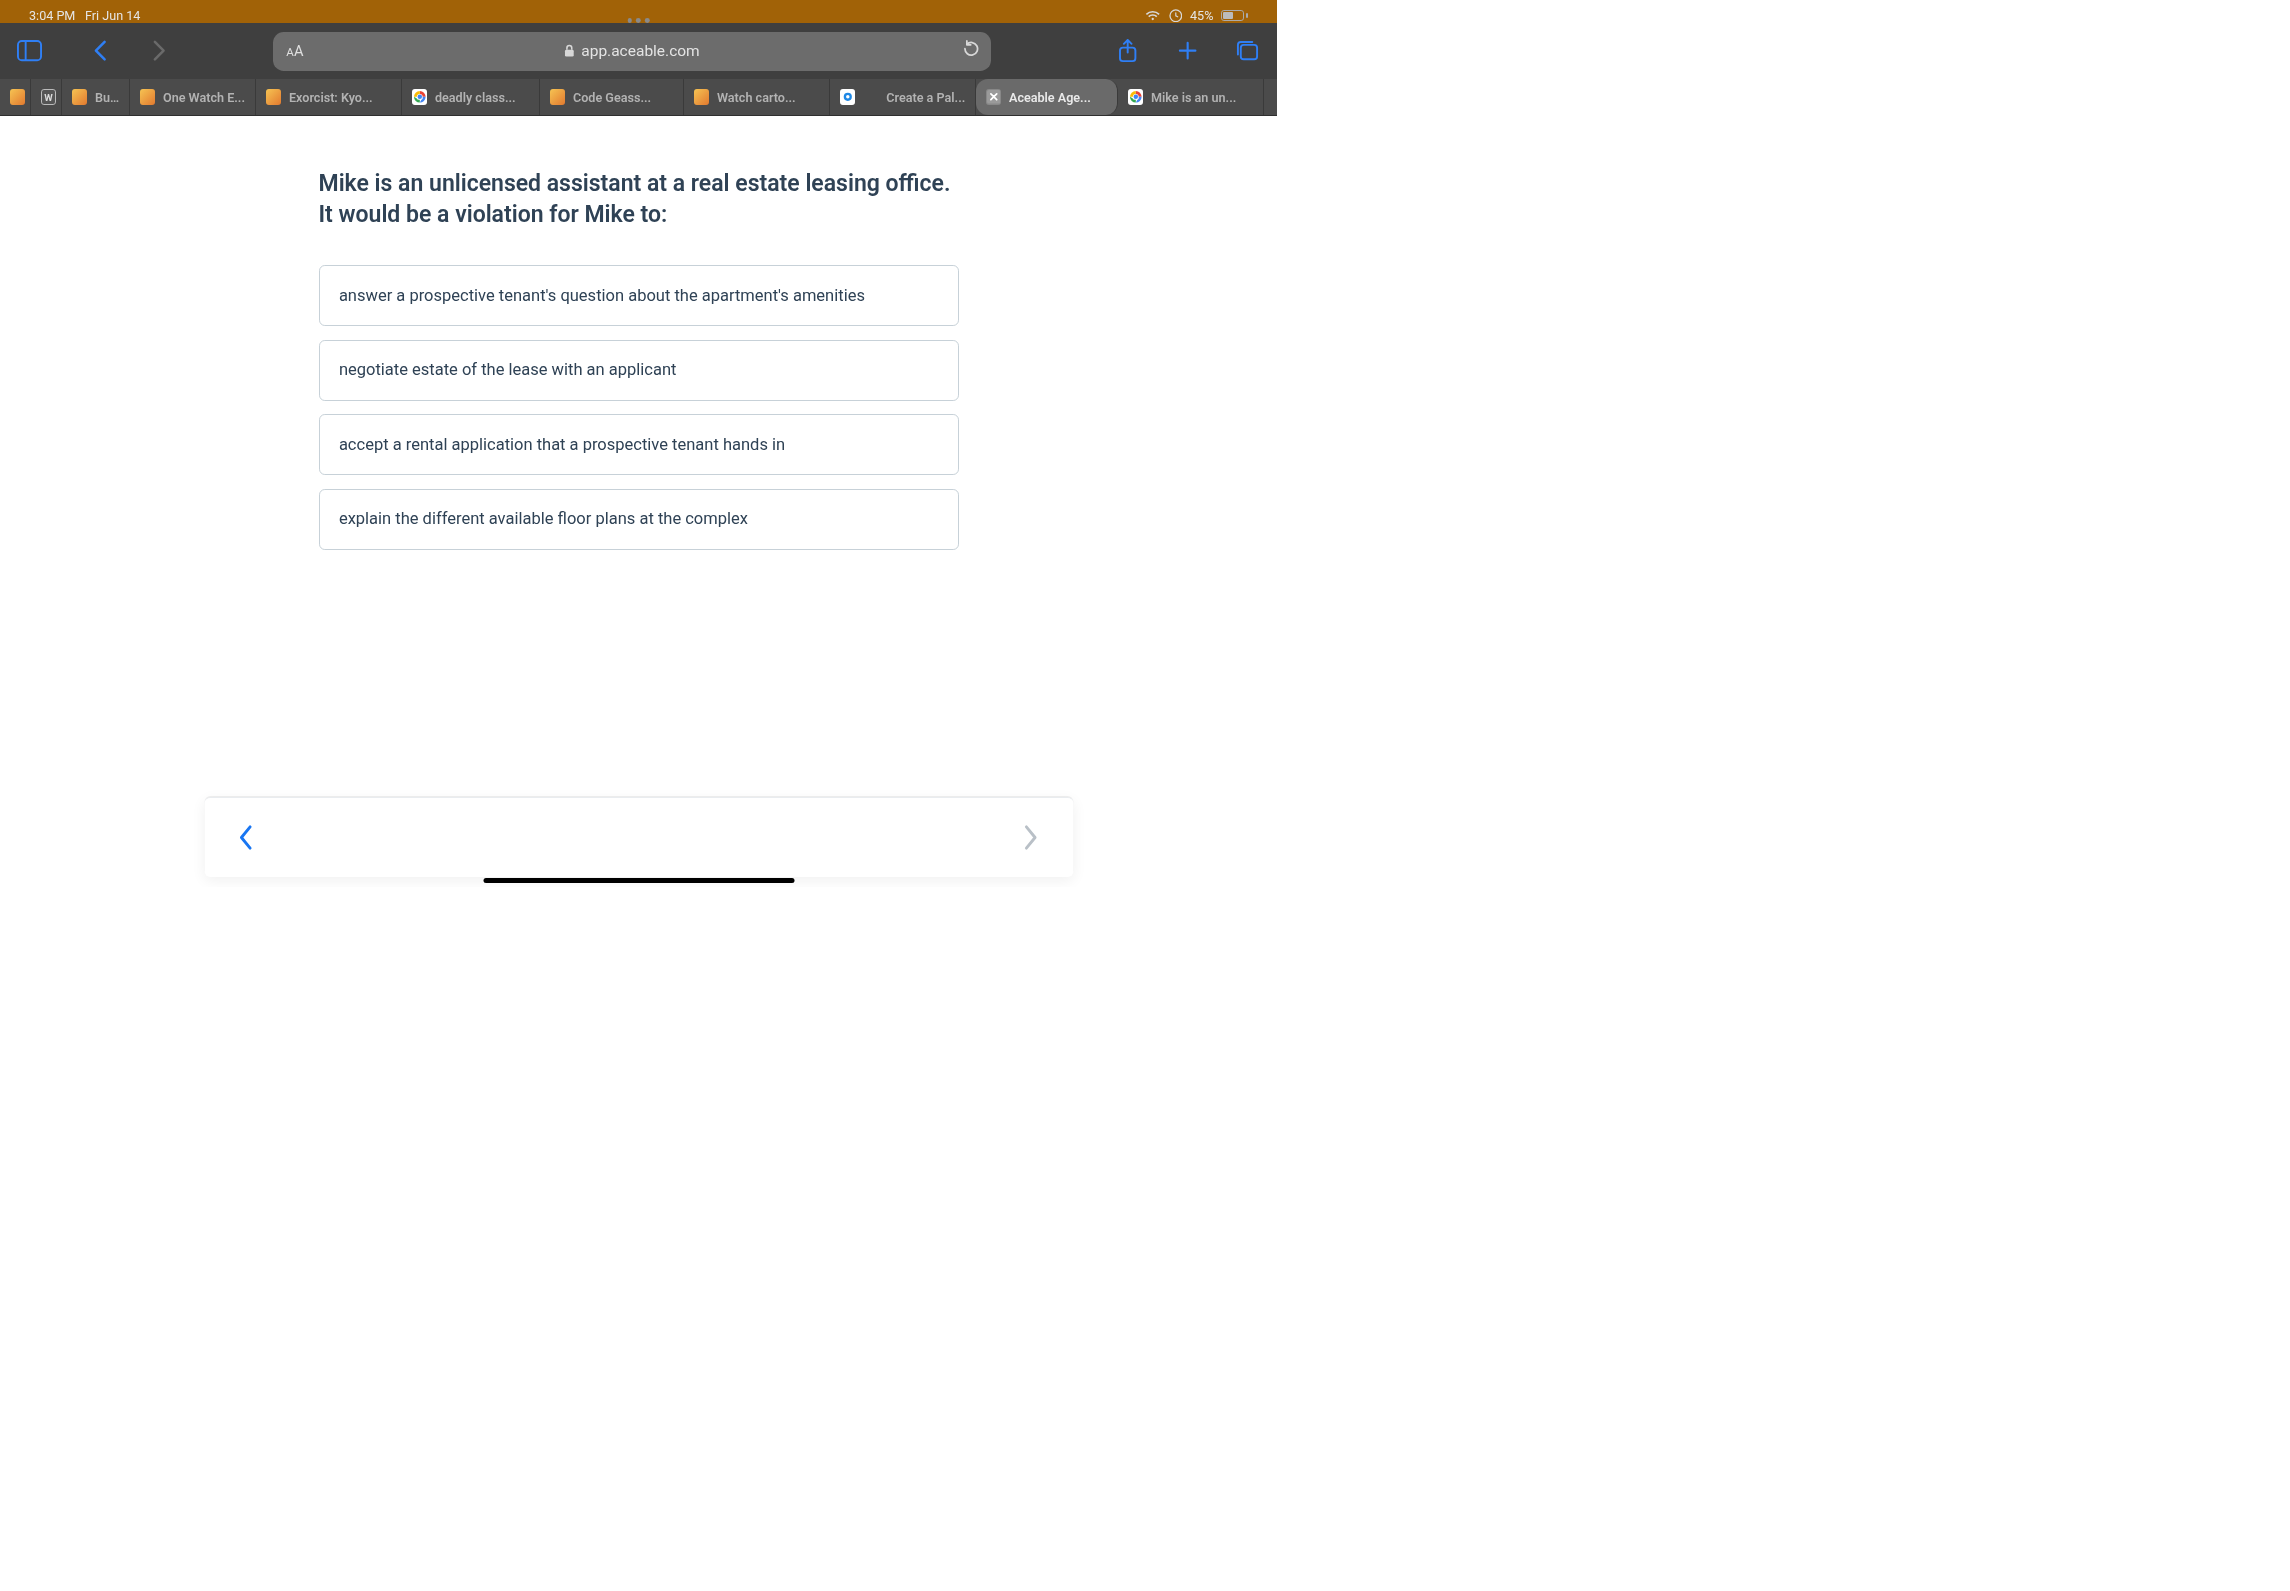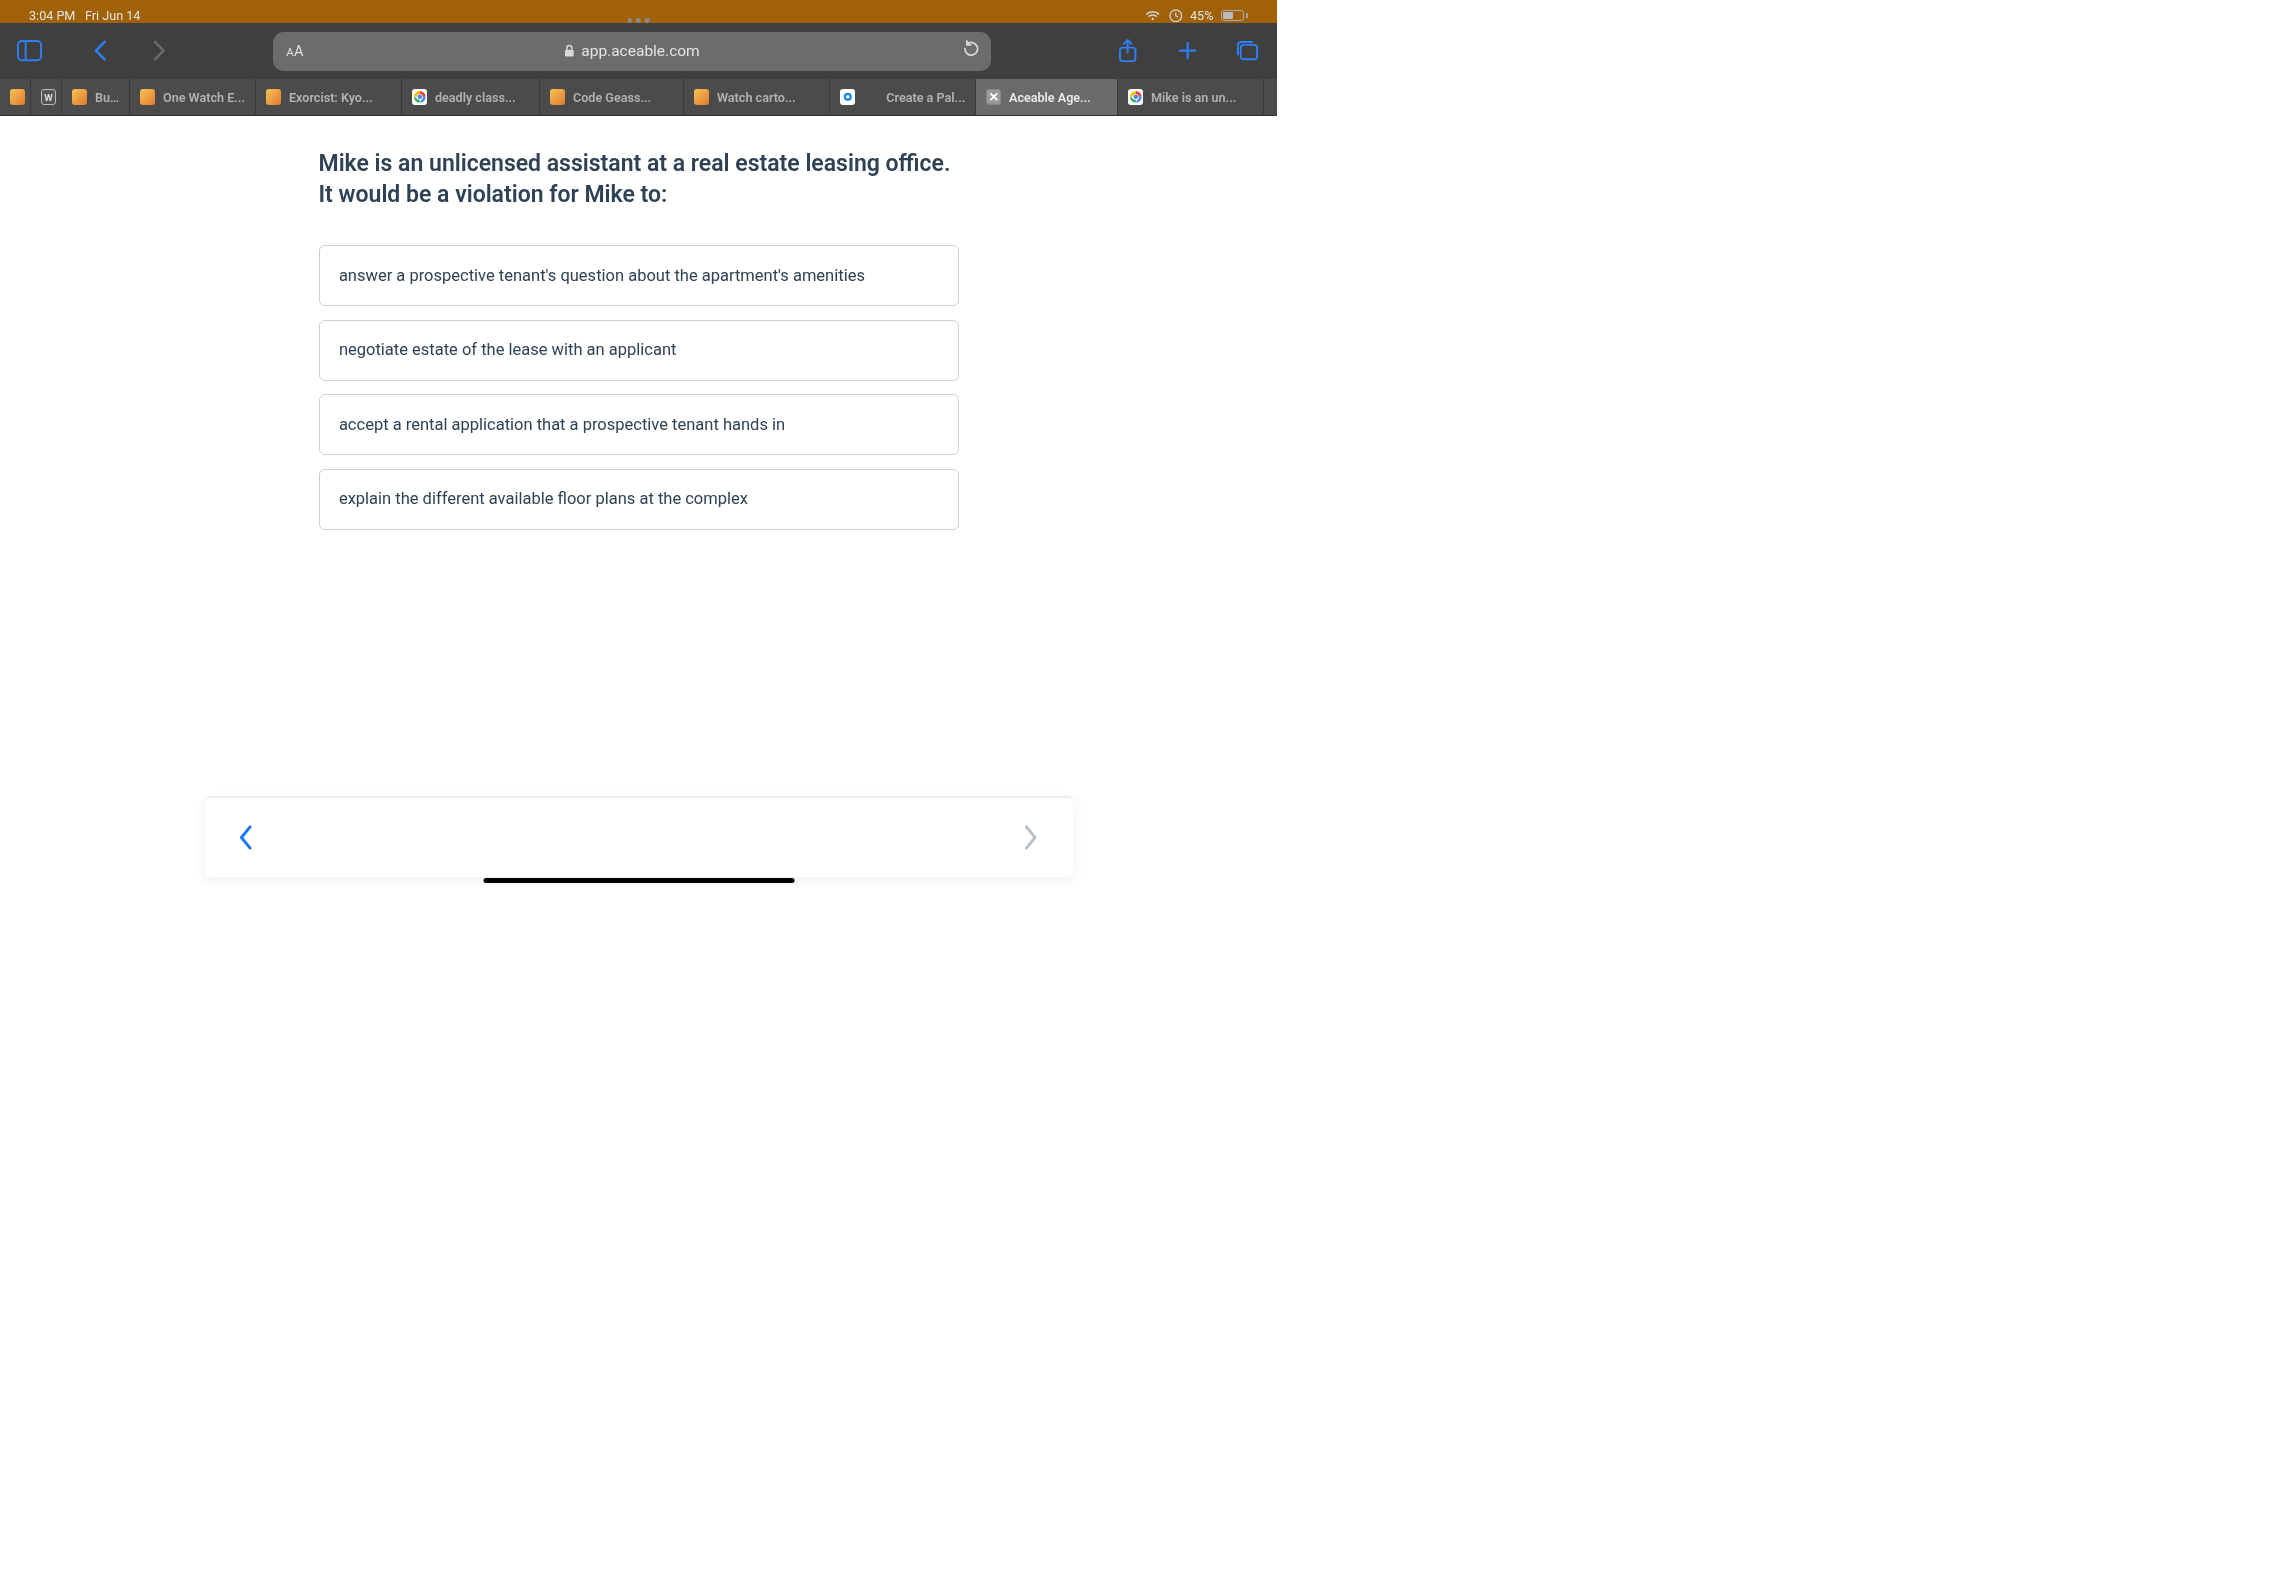--- a/index.html
+++ b/index.html
@@ -101,21 +101,21 @@
 .fav-cr { background: linear-gradient(135deg,#f6c453,#e2792f); }
 .fav-w { background: #555; border:1px solid #bbb; color:#ccc; font-weight:700; border-radius:2.9px;}
 .fav-g { background:#fff; }
 .fav-c { background:#fff; }
 .fav-x { background:#888; }
 .tab .tlabel { overflow: hidden; text-overflow: ellipsis; }
 
 .content {
   background: #fff; height: calc(887px - 23px - 56px - 37px);
   display: flex; flex-direction: column; align-items: center;
-  padding-top: 32px;
+  padding-top: 52px;
   position: relative;
 }
 .question-block { width: 640px; }
 .question-text {
   color: #2f4255; font-size: 23px; font-weight: 600; line-height: 1.35;
   margin-bottom: 35px;
 }
 .answers { display: flex; flex-direction: column; gap: 13.6px; }
 .answer {
   border: 1px solid #c7d1d8; border-radius: 5.8px;
@@ -277,21 +277,21 @@
     <div class="tab" style="width: 146px; justify-content: space-between;">
       <span class="favicon fav-c">
         <svg width="13.6" height="13.6" viewBox="0 0 14 14">
           <circle cx="7" cy="7" r="6.5" fill="#fff"></circle>
           <circle cx="7" cy="7" r="4.2" fill="#1e88e5"></circle>
           <circle cx="7" cy="7" r="1.8" fill="#fff"></circle>
         </svg>
       </span>
       <span class="tlabel">Create a Pal...</span>
     </div>
-    <div class="tab active" style="width: 142px;">
+    <div class="tab active" style="width: 142px; border-radius: 12px;">
       <span class="favicon fav-x">
         <svg width="13.6" height="13.6" viewBox="0 0 14 14">
           <rect width="14" height="14" rx="2" fill="#9a9a9a"></rect>
           <path d="M4 4l6 6M10 4l-6 6" stroke="#fff" stroke-width="1.8" stroke-linecap="round"></path>
         </svg>
       </span>
       <span class="tlabel">Aceable Age...</span>
     </div>
     <div class="tab" style="width: 146px;">
       <span class="favicon fav-g">

